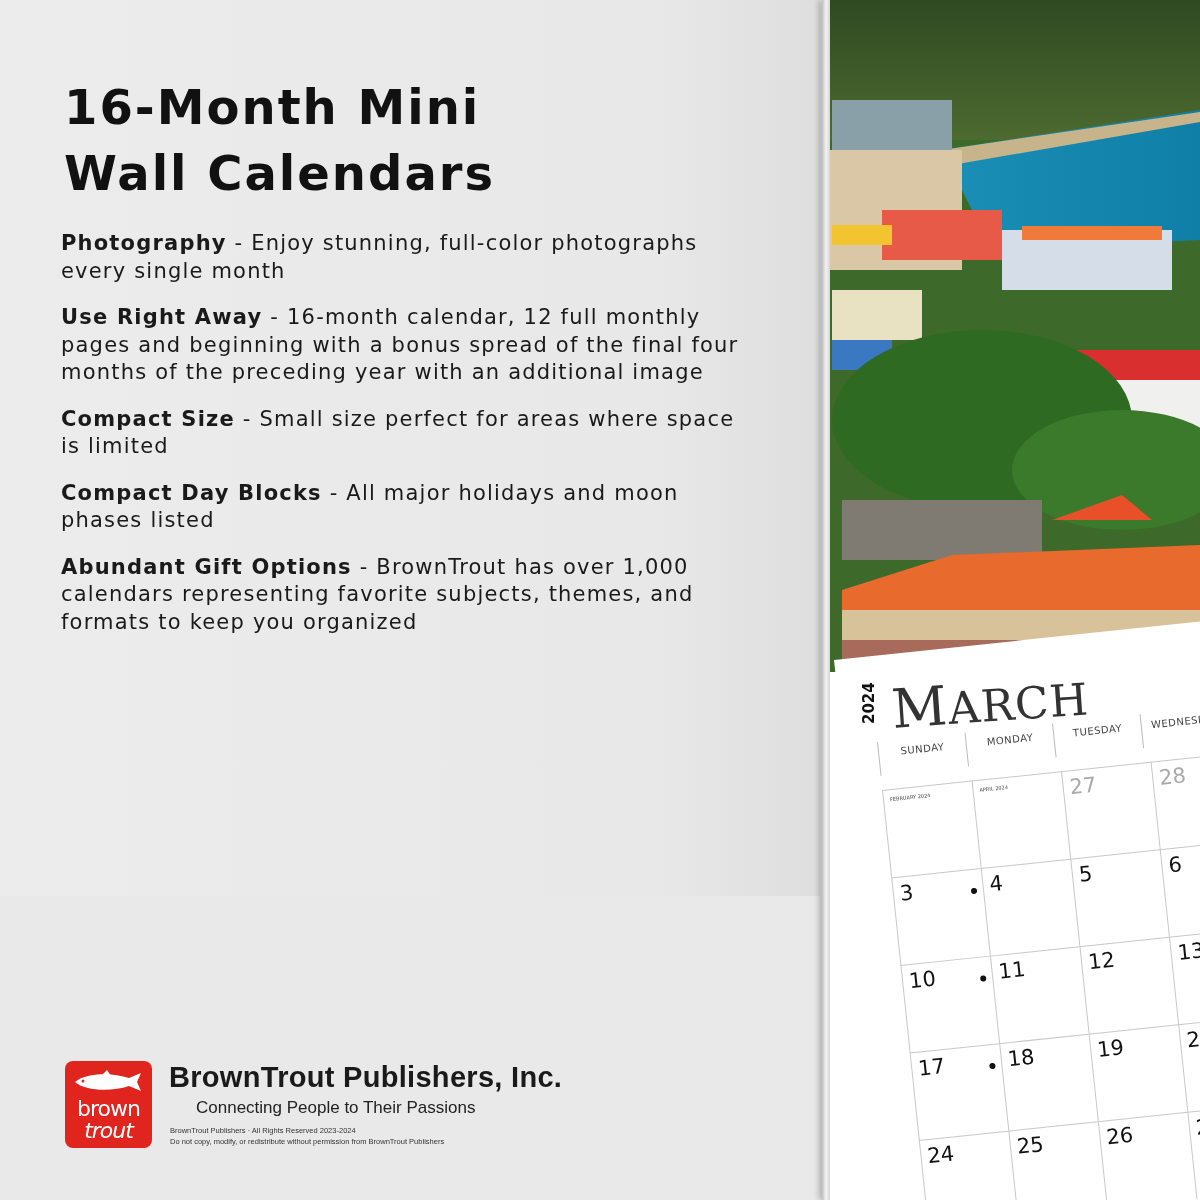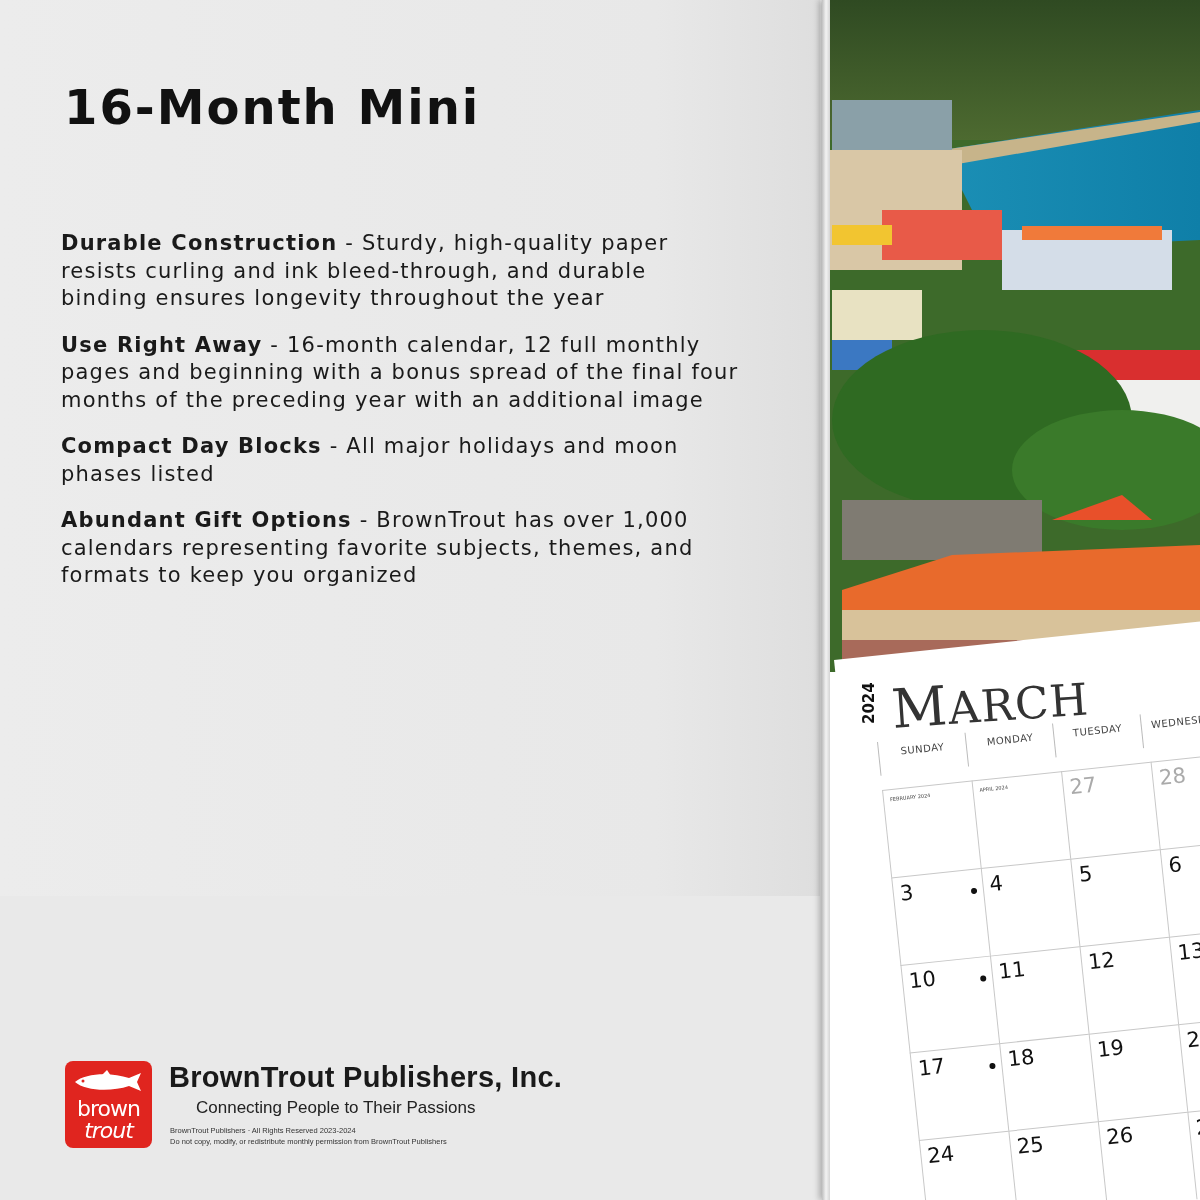--- a/index.html
+++ b/index.html
@@ -113,44 +113,46 @@
   .mini {
     position: absolute; font-size: 5px; color: #444; line-height: 7px;
   }
 </style>
 </head>
 <body>
 
 <div class="left-panel">
   <h1 class="title">
     <div>16-Month Mini</div>
+    <div>Wall Calendars</div>
   </h1>
 
   <div class="features">
-    <p class="feature"><span class="fname">Durable Construction</span><span> - Sturdy, high-quality paper resists curling and ink bleed-through, and durable binding ensures longevity throughout the year</span></p>
+    <p class="feature"><span class="fname">Photography</span><span> - Enjoy stunning, full-color photographs every single month</span></p>
     <p class="feature"><span class="fname">Use Right Away</span><span> - 16-month calendar, 12 full monthly pages and beginning with a bonus spread of the final four months of the preceding year with an additional image</span></p>
+    <p class="feature"><span class="fname">Compact Size</span><span> - Small size perfect for areas where space is limited</span></p>
     <p class="feature"><span class="fname">Compact Day Blocks</span><span> - All major holidays and moon phases listed</span></p>
     <p class="feature"><span class="fname">Abundant Gift Options</span><span> - BrownTrout has over 1,000 calendars representing favorite subjects, themes, and formats to keep you organized</span></p>
   </div>
 
   <div class="brand">
     <div class="logo">
       <svg width="75" height="30" viewBox="0 0 75 30">
         <path d="M4 15 C14 6, 40 5, 58 11 L70 6 L66 15 L70 24 L58 19 C40 25, 14 24, 4 15 Z" fill="#fff"></path>
         <path d="M30 9 L36 3 L40 9 Z" fill="#fff"></path>
         <circle cx="12" cy="14" r="1.5" fill="#e0251f"></circle>
       </svg>
       <div class="logo-text l1">brown</div>
       <div class="logo-text l2">trout</div>
     </div>
     <div class="company">BrownTrout Publishers, Inc.</div>
     <div class="tagline">Connecting People to Their Passions</div>
     <div class="legal">
       <div>BrownTrout Publishers · All Rights Reserved 2023-2024</div>
-      <div>Do not copy, modify, or redistribute monthly permission from BrownTrout Publishers</div>
+      <div>Do not copy, modify, or redistribute without permission from BrownTrout Publishers</div>
     </div>
   </div>
 </div>
 
 <div class="calendar">
   <div class="photo">
     <svg width="378" height="672" viewBox="0 0 378 672" preserveAspectRatio="none">
       <defs>
         <linearGradient id="hill" x1="0" y1="0" x2="0" y2="1">
           <stop offset="0" stop-color="#2f4a22"></stop>

